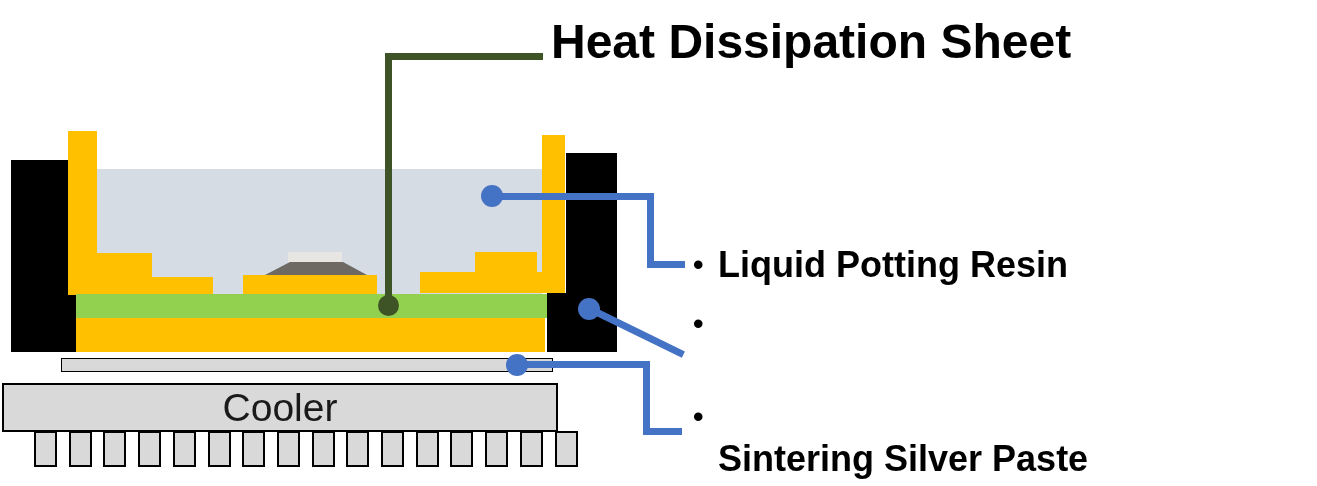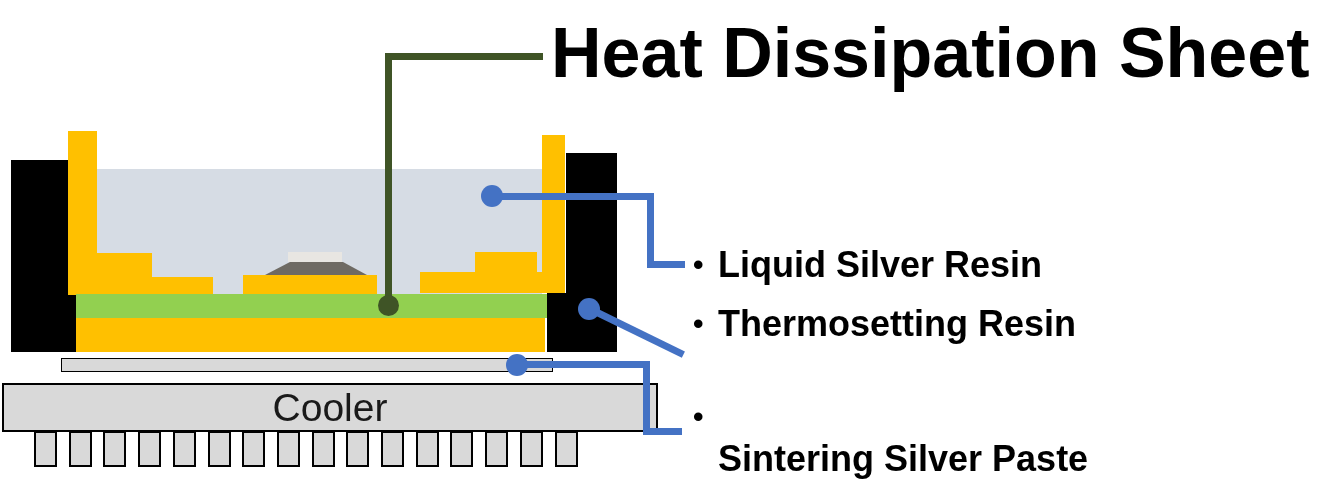--- a/index.html
+++ b/index.html
@@ -25,21 +25,21 @@
   .step-r1{left:475px;top:252px;width:62px;height:20px;z-index:2;}
   .step-r2{left:420px;top:272px;width:145px;height:21px;z-index:2;}
   .pedestal{left:243px;top:275px;width:134px;height:20px;z-index:2;}
   .die-top{left:288px;top:252px;width:54px;height:10px;background:var(--dietop);z-index:3;}
   .die-trap{left:265px;top:262px;width:102px;height:13px;background:var(--diegray);
     clip-path:polygon(24.5% 0,76.5% 0,100% 100%,0 100%);z-index:3;}
   .sheet-green{left:76px;top:294px;width:471px;height:24px;z-index:2;}
   .base-gold{left:76px;top:318px;width:469px;height:34px;z-index:2;}
   .silver-strip{left:61px;top:358px;width:492px;height:14px;background:var(--coolergray);
     border:1.5px solid var(--black);box-sizing:border-box;z-index:2;}
-  .cooler{left:2px;top:383px;width:656px;height:49px;background:var(--coolergray);
+  .cooler{left:2px;top:383px;width:556px;height:49px;background:var(--coolergray);
     border:2px solid var(--black);box-sizing:border-box;z-index:2;
     display:flex;align-items:center;justify-content:center;}
   .cooler-label{font-size:39px;color:#1a1a1a;line-height:1;}
   .fin{position:absolute;top:431px;width:23px;height:36px;background:var(--coolergray);
     border:2px solid var(--black);box-sizing:border-box;z-index:1;}
   
   .cgreen{background:var(--ptrgreen);z-index:6;}
   .cblue{background:var(--connblue);z-index:6;}
   .dot{border-radius:50%;z-index:7;}
   .g-h{left:385px;top:53px;width:158px;height:7px;}
@@ -49,21 +49,21 @@
   .lpr-v{left:647px;top:193px;width:7px;height:75px;}
   .lpr-h2{left:647px;top:261px;width:38px;height:7px;}
   .lpr-dot{left:481px;top:185px;width:22px;height:22px;background:var(--connblue);}
   .ts-dot{left:578px;top:298px;width:22px;height:22px;background:var(--connblue);}
   .ts-diag{left:589px;top:305px;width:105px;height:7px;transform-origin:0 50%;transform:rotate(26deg);}
   .hp-h1{left:517px;top:361px;width:133px;height:7px;}
   .hp-v{left:643px;top:361px;width:7px;height:74px;}
   .hp-h2{left:643px;top:428px;width:39px;height:7px;}
   .hp-dot{left:506px;top:354px;width:22px;height:22px;background:var(--connblue);}
   
-  .title{left:551px;top:18px;font-size:70px;font-weight:bold;color:#000;line-height:1;white-space:nowrap;z-index:5;}
+  .title{left:551px;top:18px;font-size:48px;font-weight:bold;color:#000;line-height:1;white-space:nowrap;z-index:5;}
   .panel-heading{left:687px;top:152px;font-size:32px;font-weight:bold;color:#000;line-height:1.1;white-space:nowrap;z-index:5;}
   .bullet-item{display:flex;align-items:flex-start;font-size:36px;font-weight:bold;
     color:#000;line-height:42px;white-space:nowrap;z-index:5;}
   .bullet-mark{width:25px;flex:0 0 25px;font-size:30px;}
   .item-1{left:693px;top:244px;}
   .item-2{left:693px;top:303px;}
   .item-3{left:693px;top:396px;}
 </style>
 </head>
 <body>
@@ -124,27 +124,27 @@
   <div class="abs cblue ts-diag"></div>
 
   <div class="abs dot hp-dot"></div>
   <div class="abs cblue hp-h1"></div>
   <div class="abs cblue hp-v"></div>
   <div class="abs cblue hp-h2"></div>
 
 
   <div class="abs bullet-item item-1">
     <span class="bullet-mark">•</span>
-    <span>Liquid Silver Resin</span>
+    <span>Liquid Potting Resin</span>
   </div>
 
   <div class="abs bullet-item item-2">
     <span class="bullet-mark">•</span>
     <span>
-      <span>Thermosetting Resin</span><br>
+      <br>
     </span>
   </div>
 
   <div class="abs bullet-item item-3">
     <span class="bullet-mark">•</span>
     <span>
       <br>
       <span>Sintering Silver Paste</span>
     </span>
   </div>

